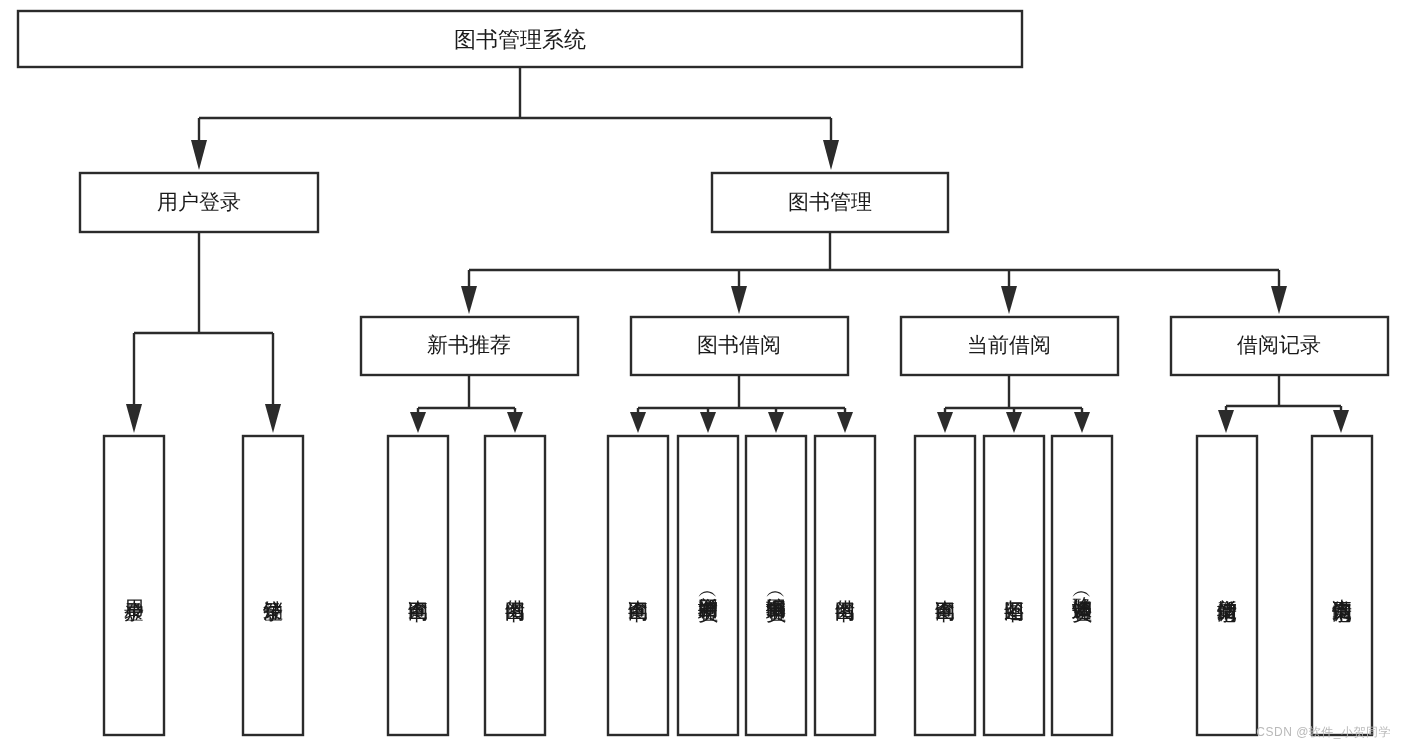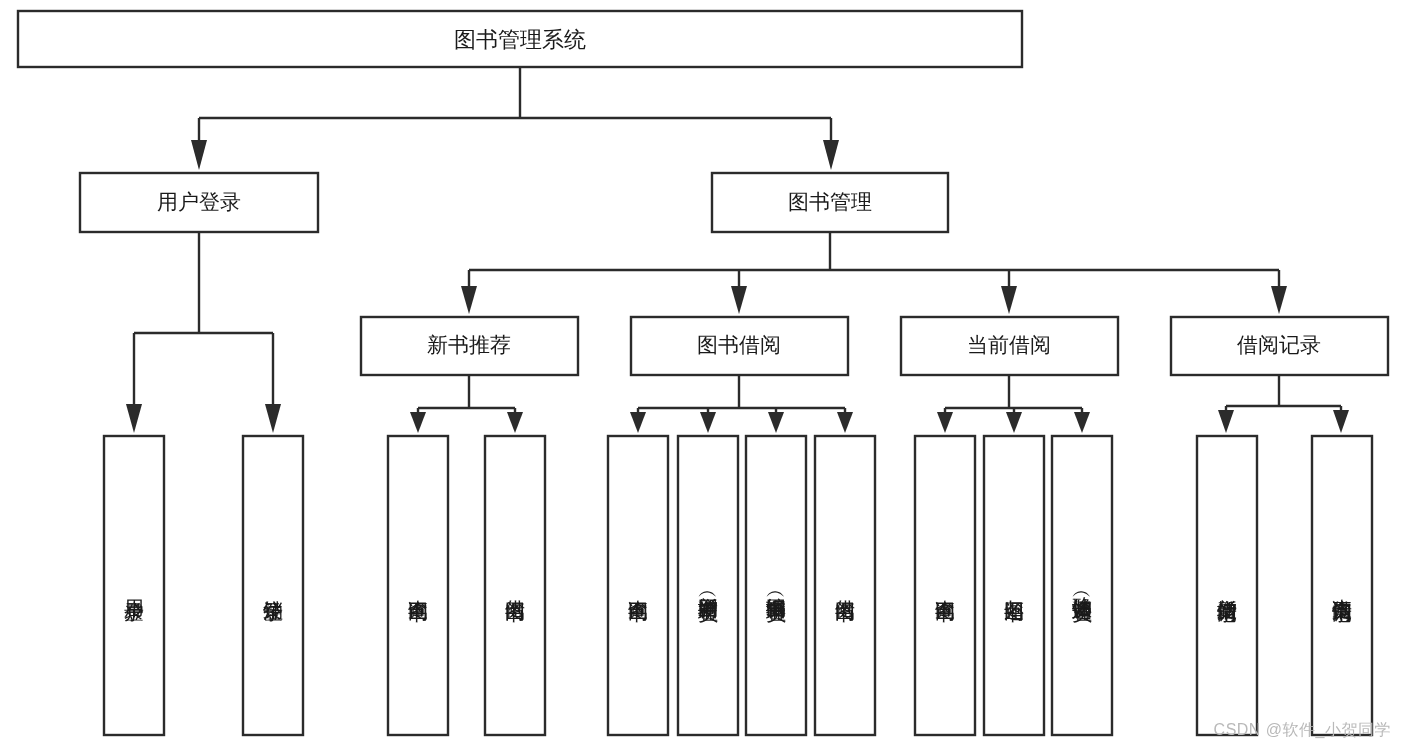--- a/index.html
+++ b/index.html
@@ -71,21 +71,21 @@
     text-orientation: upright;
     letter-spacing: 1px;
     white-space: nowrap;
     text-align: center;
   }
   .watermark {
     position: absolute;
     right: 14px;
     bottom: 6px;
     font-family: "Liberation Sans", "DejaVu Sans", sans-serif;
-    font-size: 16px;
+    font-size: 12px;
     color: #b9b9b9;
     letter-spacing: 0.5px;
     pointer-events: none;
     user-select: none;
   }
 </style>
 </head>
 <body>
 
 <div id="diagram-root">

